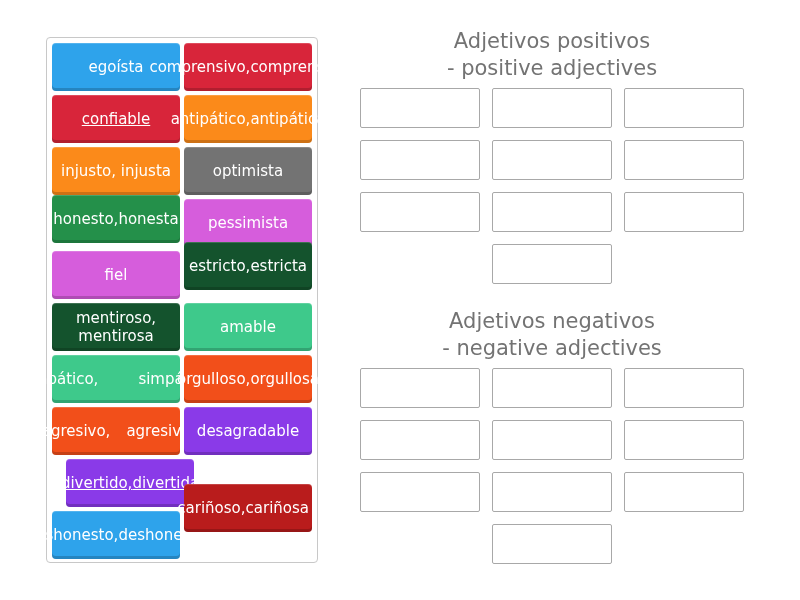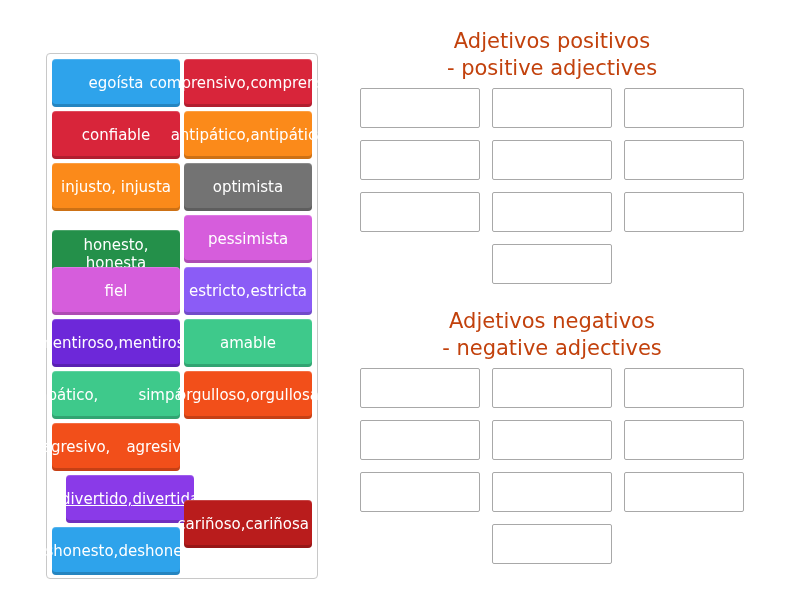--- a/index.html
+++ b/index.html
@@ -2,95 +2,98 @@
 <html><head>
 <meta charset="utf-8">
 <style>
   html, body { margin: 0; padding: 0; }
   body {
     width: 800px; height: 600px; background: #ffffff; position: relative; overflow: hidden;
     font-family: "DejaVu Sans", "Liberation Sans", sans-serif;
   }
   .bank {
     position: absolute; left: 46px; top: 37px; width: 272px; height: 526px;
-    box-sizing: border-box; border: 1px solid #c8c8c8; border-radius: 4px; background: #fff; margin-top: 16px;
+    box-sizing: border-box; border: 1px solid #c8c8c8; border-radius: 4px; background: #fff;
   }
   .tile {
     position: absolute; width: 128px; height: 48px; box-sizing: border-box;
     border-radius: 4px; color: #fff; display: flex; align-items: center; justify-content: center;
     text-align: center; font-size: 15px; line-height: 18px; cursor: grab;
     box-shadow: inset 0 -3px 0 rgba(0,0,0,0.18), inset 0 1px 0 rgba(255,255,255,0.18);
     padding: 0 3px;
   }
   .tile span { display: block; }
   .heading {
     position: absolute; left: 352px; width: 400px; text-align: center;
-    color: #c2410c; font-size: 21px; line-height: 27px; font-weight: normal;
+    color: #737373; font-size: 21px; line-height: 27px; font-weight: normal;
   }
   .drop {
     position: absolute; width: 120px; height: 40px; box-sizing: border-box;
     border: 1px solid #a8a8a8; border-radius: 2px; background: #fff;
   }
 </style>
 </head>
 <body>
 
 <div class="bank" id="bank">
     <div class="tile" style="left: 5px; top: 5px; background: rgb(46, 163, 235);">
       <span>egoísta</span>
     </div>
     <div class="tile" style="left: 137px; top: 5px; background: rgb(216, 37, 58);">
       <span>comprensivo,</span>
       <span>comprensiva</span>
     </div>
-    <div class="tile" style="left: 5px; top: 57px; background: rgb(216, 37, 58);">
+    <div class="tile" style="left: 5px; top: 57px; background: rgb(216, 37, 58); text-decoration: underline;">
       <span>confiable</span>
     </div>
     <div class="tile" style="left: 137px; top: 57px; background: rgb(251, 138, 26);">
       <span>antipático,</span>
       <span>antipática</span>
     </div>
     <div class="tile" style="left: 5px; top: 109px; background: rgb(251, 138, 26);">
       <span>injusto, injusta</span>
     </div>
     <div class="tile" style="left: 137px; top: 109px; background: #737373;">
       <span>optimista</span>
     </div>
-    <div class="tile" style="left: 5px; top: 176px; background: rgb(36, 144, 74); flex-direction: column;">
+    <div class="tile" style="left: 5px; top: 157px; background: rgb(36, 144, 74);">
       <span>honesto,</span>
       <span>honesta</span>
     </div>
     <div class="tile" style="left: 137px; top: 161px; background: rgb(214, 93, 220);">
       <span>pessimista</span>
     </div>
     <div class="tile" style="left: 5px; top: 213px; background: rgb(214, 93, 220);">
       <span>fiel</span>
     </div>
-    <div class="tile" style="left: 137px; top: 213px; background: #8b5cf6;">
+    <div class="tile" style="left: 137px; top: 204px; background: #14532d;">
       <span>estricto,</span>
       <span>estricta</span>
     </div>
-    <div class="tile" style="left: 5px; top: 265px; background: #6d28d9;">
+    <div class="tile" style="left: 5px; top: 265px; background: #14532d; flex-direction: column;">
       <span>mentiroso,</span>
       <span>mentirosa</span>
     </div>
     <div class="tile" style="left: 137px; top: 265px; background: rgb(62, 201, 139);">
       <span>amable</span>
     </div>
     <div class="tile" style="left: 5px; top: 317px; background: rgb(62, 201, 139); gap: 40px;">
       <span>simpático,</span>
       <span>simpática</span>
     </div>
     <div class="tile" style="left: 137px; top: 317px; background: rgb(242, 79, 26);">
       <span>orgulloso,</span>
       <span>orgullosa</span>
     </div>
     <div class="tile" style="left: 5px; top: 369px; background: rgb(242, 79, 26); gap: 16px;">
       <span>agresivo,</span>
       <span>agresiva</span>
+    </div>
+    <div class="tile" style="left: 137px; top: 369px; background: rgb(138, 58, 232);">
+      <span>desagradable</span>
     </div>
     <div class="tile" style="left: 19px; top: 421px; background: rgb(138, 58, 232); text-decoration: underline;">
       <span>divertido,</span>
       <span>divertida</span>
     </div>
     <div class="tile" style="left: 5px; top: 473px; background: rgb(46, 163, 235);">
       <span>deshonesto,</span>
       <span>deshonesta</span>
     </div>
     <div class="tile" style="left: 137px; top: 446px; background: #b91c1c; justify-content: flex-end;">

